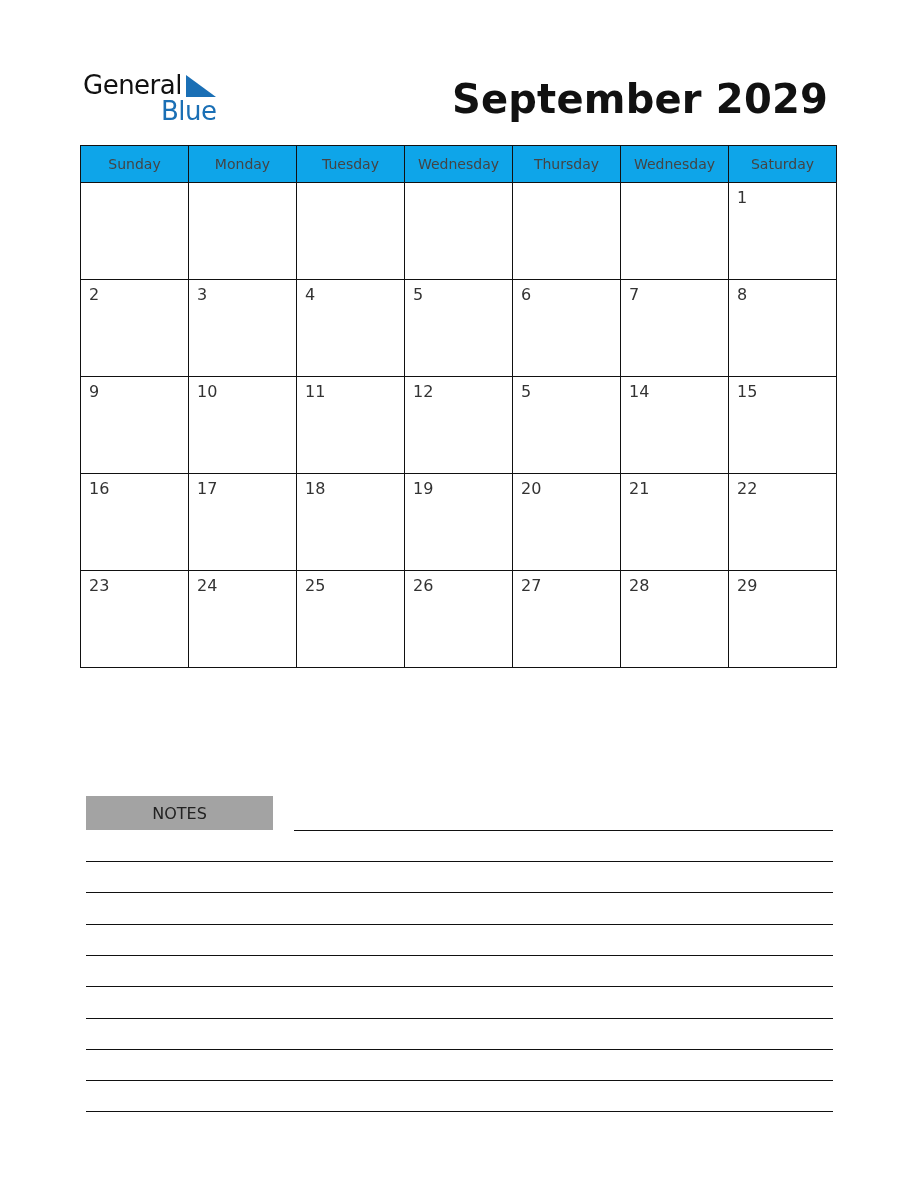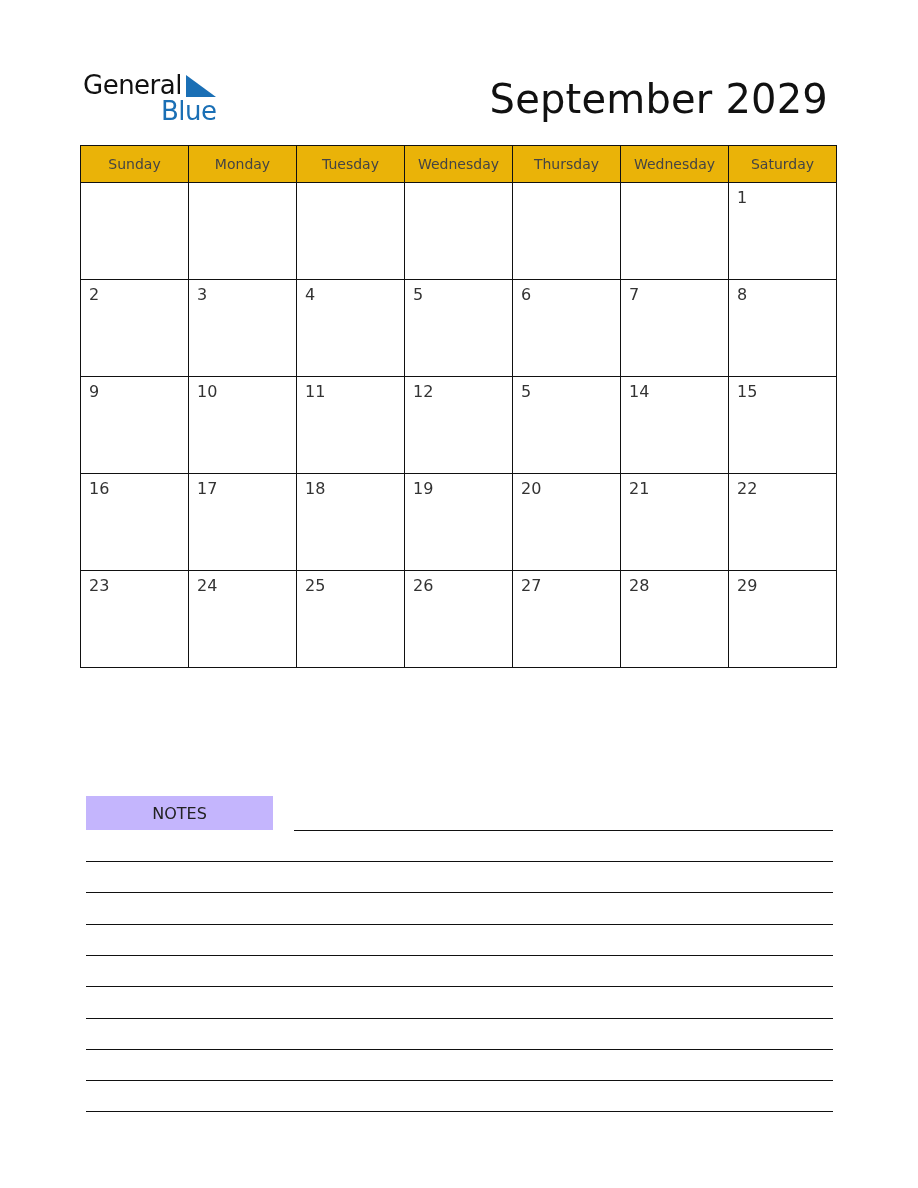--- a/index.html
+++ b/index.html
@@ -1,27 +1,27 @@
 <!DOCTYPE html>
 <html><head>
 <meta charset="utf-8">
 <style>
   html, body { margin:0; padding:0; background:#ffffff; }
   body { width:918px; height:1188px; position:relative; font-family:"DejaVu Sans", sans-serif; color:#222; overflow:hidden; }
   .logo { position:absolute; left:83px; top:70px; width:140px; height:56px; }
   .logo .g { position:absolute; left:0; top:0; font-size:26px; color:#111; letter-spacing:-0.5px; font-family:"DejaVu Sans", sans-serif;text-align:right; }
   .logo .b { position:absolute; left:78px; top:26px; font-size:26px; color:#1a6fb5; font-family:"DejaVu Sans", sans-serif; letter-spacing:-0.5px; }
   .logo svg { position:absolute; left:103px; top:5px; }
-  .title { position:absolute; right:90px; top:76px; font-size:40px; color:#111; font-weight:normal; letter-spacing:0.2px;text-align:right; }
+  .title { position:absolute; right:90px; top:76px; font-size:40px; color:#111; font-weight:bold; letter-spacing:0.2px;text-align:right; }
   table.cal { position:absolute; left:80px; top:145px; width:757px; border-collapse:collapse; table-layout:fixed; }
   table.cal th, table.cal td { border:1px solid #111; }
-  table.cal th { height:34px; background:#eab308; font-weight:normal; font-size:14px; color:#444; text-align:center; }
+  table.cal th { height:34px; background:#0ea5e9; font-weight:normal; font-size:14px; color:#444; text-align:center; }
   table.cal td { height:96px; vertical-align:top; padding:0; }
   .dn { display:block; font-size:16px; color:#333; padding:5px 0 0 8px; }
-  .notes-label { position:absolute; left:86px; top:796px; width:187px; height:34px; background:#c4b5fd; text-align:center; line-height:36px; font-size:16px; color:#222; }
+  .notes-label { position:absolute; left:86px; top:796px; width:187px; height:34px; background:#a3a3a3; text-align:center; line-height:36px; font-size:16px; color:#222; }
   .line { position:absolute; height:1px; background:#111; }
 </style>
 </head>
 <body>
 
 <div class="logo">
   <span class="g">General</span>
   <svg width="30" height="22" viewBox="0 0 30 22">
       <polygon points="0,0 0,22 30,22" fill="#1a6fb5"></polygon>
     </svg>

